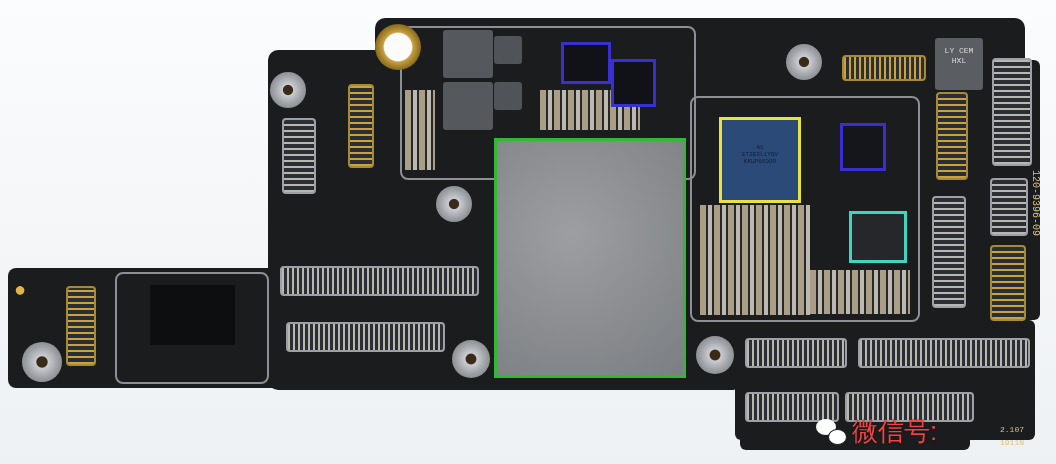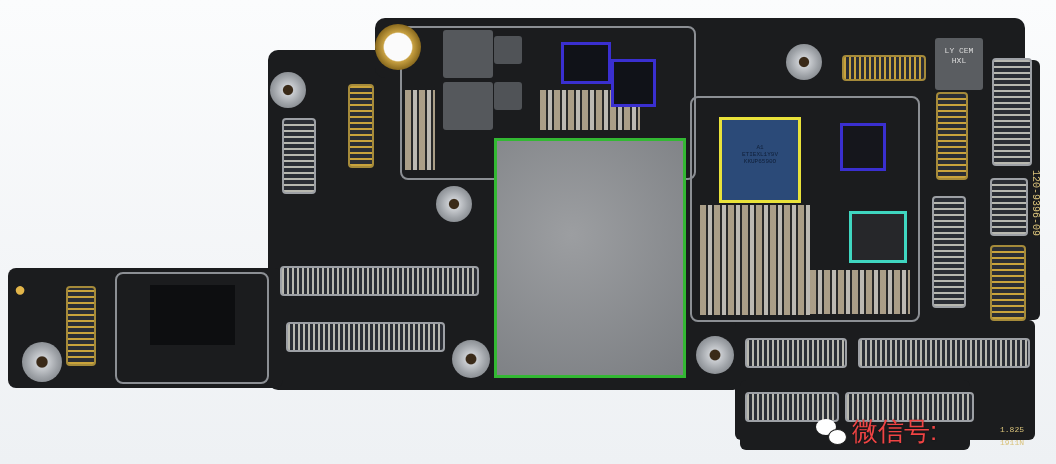--- a/index.html
+++ b/index.html
@@ -95,19 +95,19 @@
 <div class="connv silver" style="left:282px;top:118px;width:30px;height:72px;"></div>
 <div class="connv" style="left:936px;top:92px;width:28px;height:84px;"></div>
 <div class="connv silver" style="left:932px;top:196px;width:30px;height:108px;"></div>
 <div class="connv silver" style="left:992px;top:58px;width:36px;height:104px;"></div>
 <div class="connv silver" style="left:990px;top:178px;width:34px;height:54px;"></div>
 <div class="connv" style="left:990px;top:245px;width:32px;height:72px;"></div>
 
 <div class="apple" style="left:14px;top:278px;">●</div>
 
 <div class="label" style="left:1030px;top:170px;font-size:10px;writing-mode:vertical-rl;">120-9396-09</div>
-<div class="label" style="left:1000px;top:425px;font-size:8px;">1.825</div>
+<div class="label" style="left:1000px;top:425px;font-size:8px;">2.107</div>
 <div class="label" style="left:1000px;top:438px;font-size:8px;">1911N</div>
 
 <div class="watermark">
   <span class="wm-icon"></span>
   <span>微信号:</span>
 </div>
 
 </body></html>

